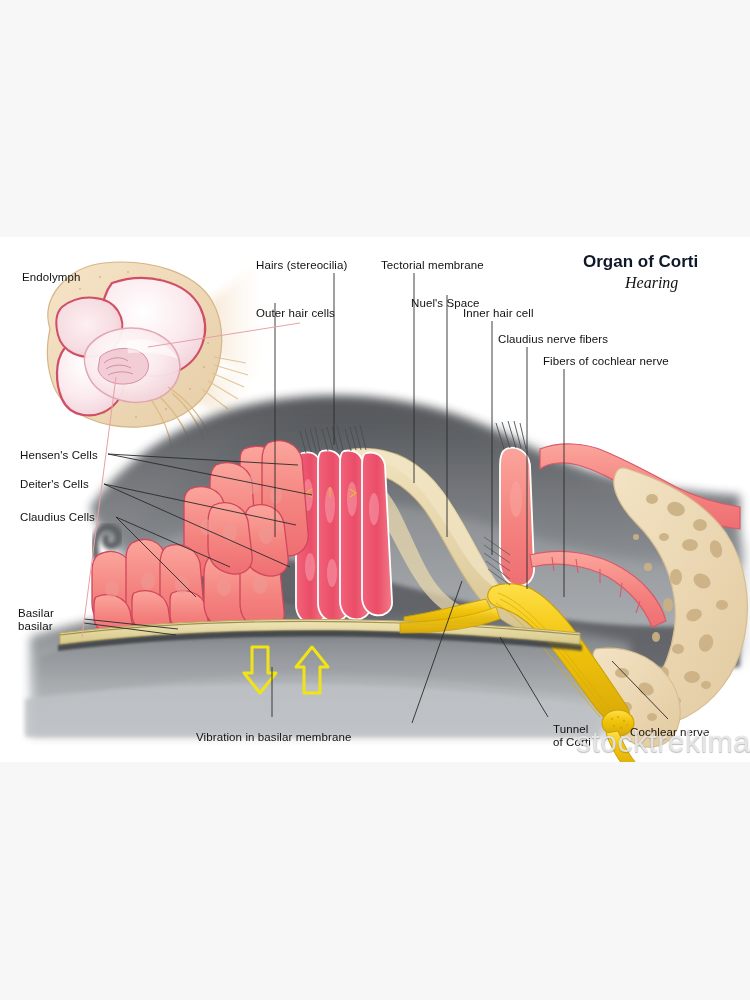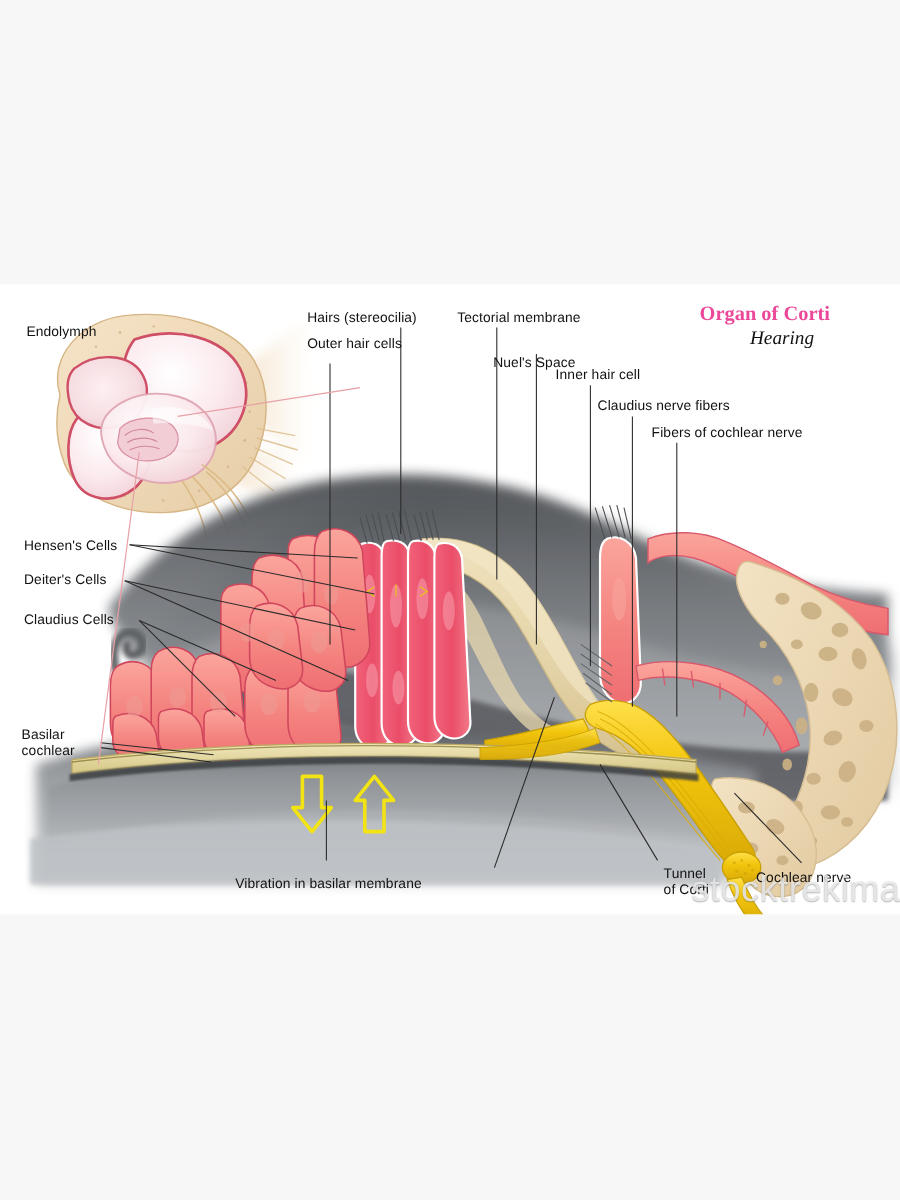--- a/index.html
+++ b/index.html
@@ -26,24 +26,24 @@
     font-size:11.5px;
     color:#111111;
     white-space:nowrap;
     line-height:13px;
     letter-spacing:0.1px;
   }
   .lbl.two{white-space:pre-line;line-height:13px;}
 
   .title{
     position:absolute;
-    font-family:Liberation Serif, serif;
+    font-family:Liberation Sans, sans-serif;
     font-weight:bold;
     font-size:17px;
-    color:#ec4899;
+    color:#0f172a;
     white-space:nowrap;
   }
   .subtitle{
     position:absolute;
     font-family:Liberation Serif, serif;
     font-style:italic;
     font-size:16px;
     color:#111;
     white-space:nowrap;
   }
@@ -515,40 +515,40 @@
       </g>
     </svg>
 
     <div class="title" style="left:583px;top:15px;">Organ of Corti</div>
     <div class="subtitle" style="left:625px;top:37px;">Hearing</div>
 
     <div class="lbl" style="left:22px;top:34px;">Endolymph</div>
 
     <div class="lbl" style="left:256px;top:22px;">Hairs (stereocilia)</div>
 
-    <div class="lbl" style="left:256px;top:44px;">Outer hair cells</div>
+    <div class="lbl" style="left:256px;top:70px;">Outer hair cells</div>
 
     <div class="lbl" style="left:381px;top:22px;">Tectorial membrane</div>
 
     <div class="lbl" style="left:411px;top:44px;margin-top:16px;">Nuel's Space</div>
 
     <div class="lbl" style="left:463px;top:70px;">Inner hair cell</div>
 
     <div class="lbl" style="left:498px;top:96px;">Claudius nerve fibers</div>
 
     <div class="lbl" style="left:543px;top:118px;">Fibers of cochlear nerve</div>
 
     <div class="lbl" style="left:20px;top:212px;">Hensen's Cells</div>
 
     <div class="lbl" style="left:20px;top:241px;">Deiter's Cells</div>
 
     <div class="lbl" style="left:20px;top:274px;">Claudius Cells</div>
 
     <div class="lbl two" style="left:18px;top:370px;">Basilar
-cochlear</div>
+basilar</div>
 
     <div class="lbl" style="left:196px;top:494px;">Vibration in basilar membrane</div>
 
 
     <div class="lbl two" style="left:553px;top:486px;">Tunnel
 of Corti</div>
 
     <div class="lbl" style="left:630px;top:489px;">Cochlear nerve</div>
 
     <div class="wm" style="left:576px;top:488px;">stocktrekimages</div>

